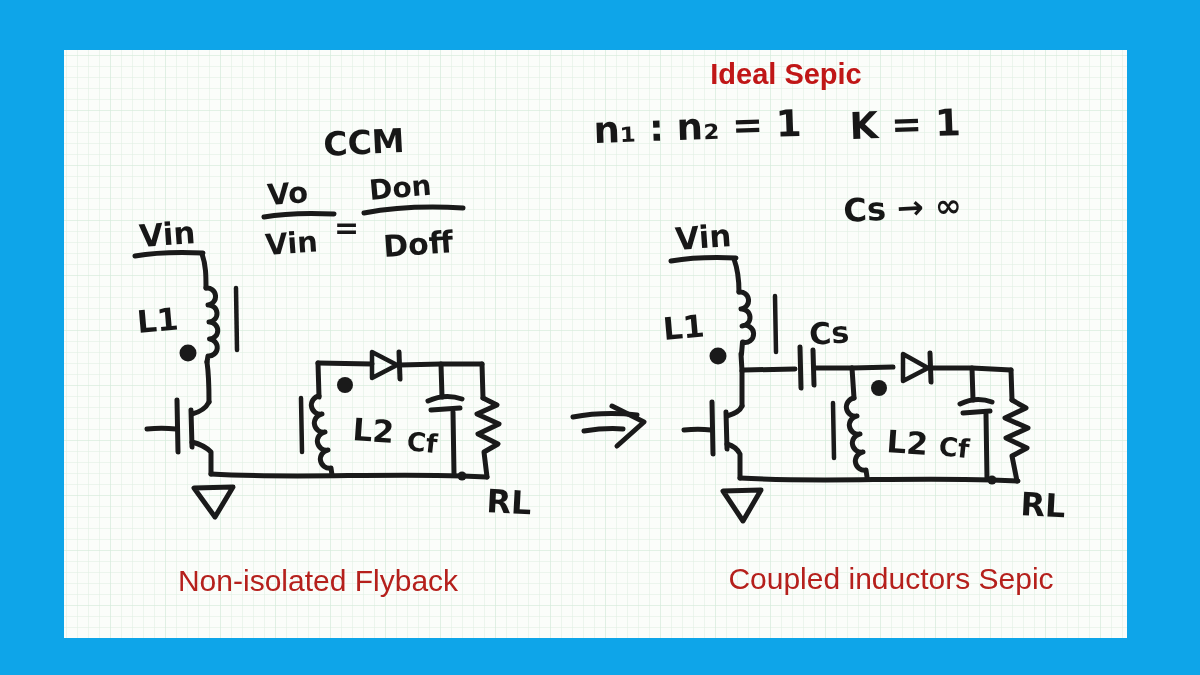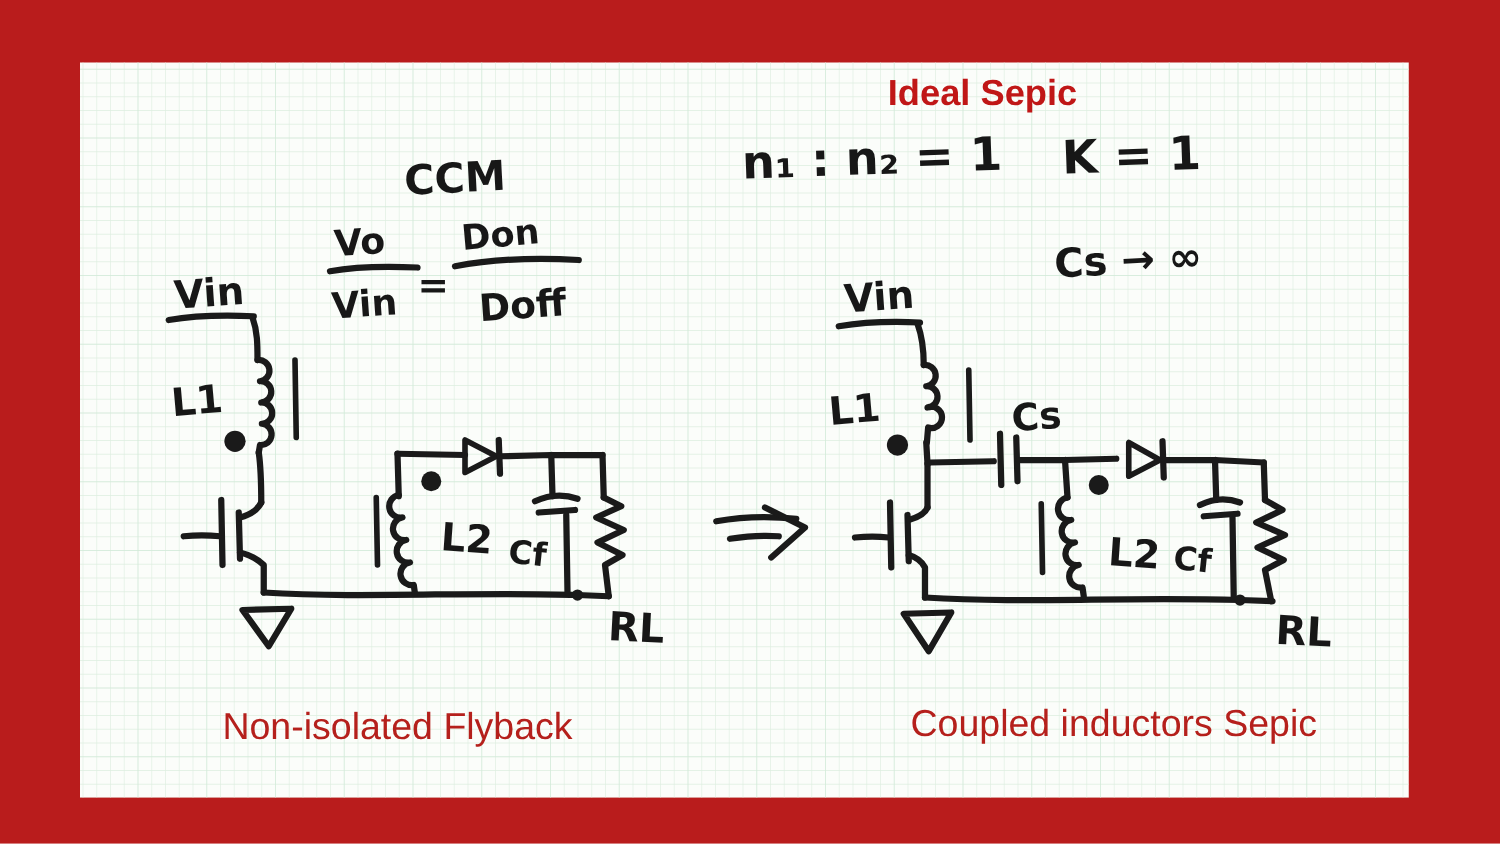--- a/index.html
+++ b/index.html
@@ -1,16 +1,16 @@
 <!DOCTYPE html>
 <html><head>
 <meta charset="utf-8">
 <style>
   html,body{margin:0;padding:0;background:#ffffff;}
-  .stage{position:relative;width:1200px;height:675px;background:#b91c1c;overflow:hidden;
+  .stage{position:relative;width:1200px;height:675px;background:#0ea5e9;overflow:hidden;
          font-family:"Liberation Sans",sans-serif;}
   svg{position:absolute;left:0;top:0;}
   .ink{stroke:#1a1a1a;fill:none;stroke-width:5;stroke-linecap:round;stroke-linejoin:round;}
   .ink-thin{stroke:#1a1a1a;fill:none;stroke-width:4.5;stroke-linecap:round;stroke-linejoin:round;}
   .ink-fill{fill:#1a1a1a;stroke:none;}
   .hw{font-family:"DejaVu Sans",sans-serif;font-weight:700;fill:#171717;}
   .typeset-title{font-family:"Liberation Sans",sans-serif;font-weight:700;fill:#c01717;}
   .typeset-caption{font-family:"Liberation Sans",sans-serif;font-weight:400;fill:#b5201c;}
 </style>
 </head>

